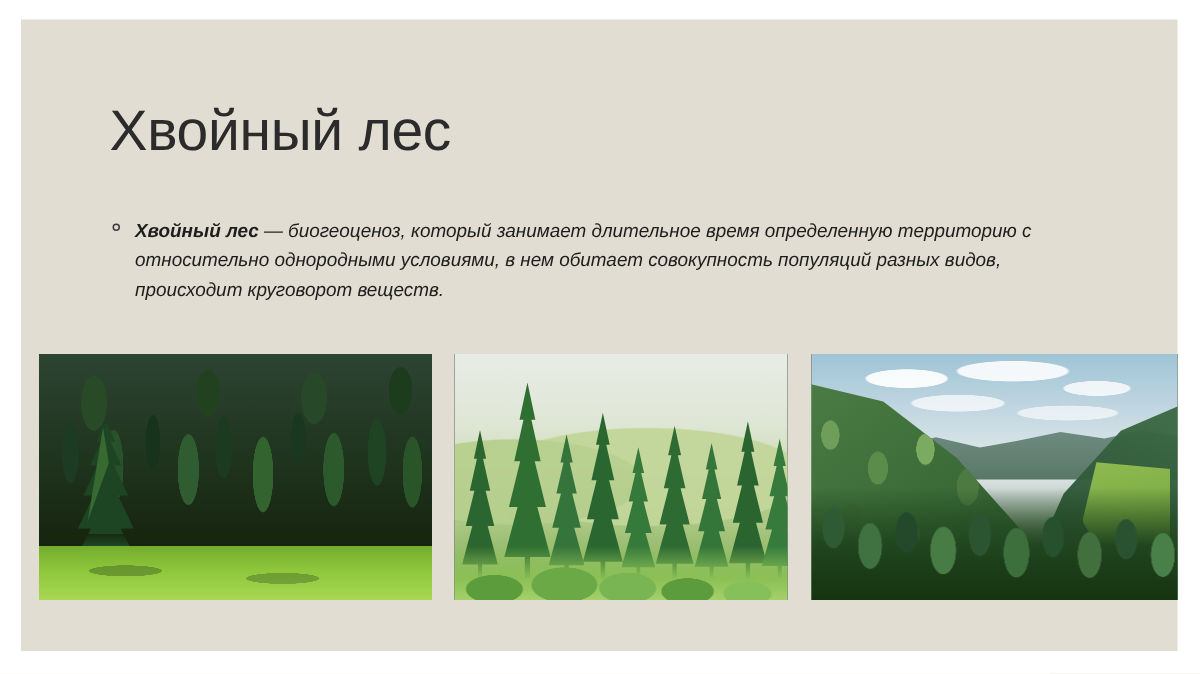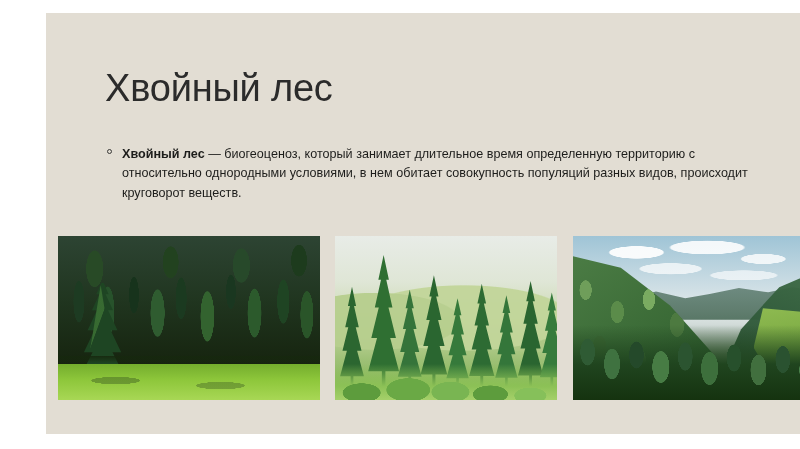--- a/index.html
+++ b/index.html
@@ -15,21 +15,20 @@
     font-family: "Liberation Sans", "DejaVu Sans", sans-serif;
   }
 
   .slide-canvas {
     position: absolute;
     left: 0;
     top: 0;
     width: 700px;
     height: 449px;
     background: #ffffff;
-    margin-left: 32px;
   }
 
   .slide {
     position: absolute;
     left: 14px;
     top: 13px;
     width: 771px;
     height: 421px;
     background: #e2ddd3;
   }
@@ -54,20 +53,21 @@
     width: 648px;
   }
 
   .bullet-row {
     position: relative;
     padding-left: 17px;
     font-size: 12.6px;
     line-height: 19.4px;
     color: #1d1d1b;
     text-align: left;
+    font-style: italic;
   }
 
   .bullet-marker {
     position: absolute;
     left: 2px;
     top: 4px;
     width: 5px;
     height: 5px;
     border: 1px solid #3b3b39;
     border-radius: 50%;

